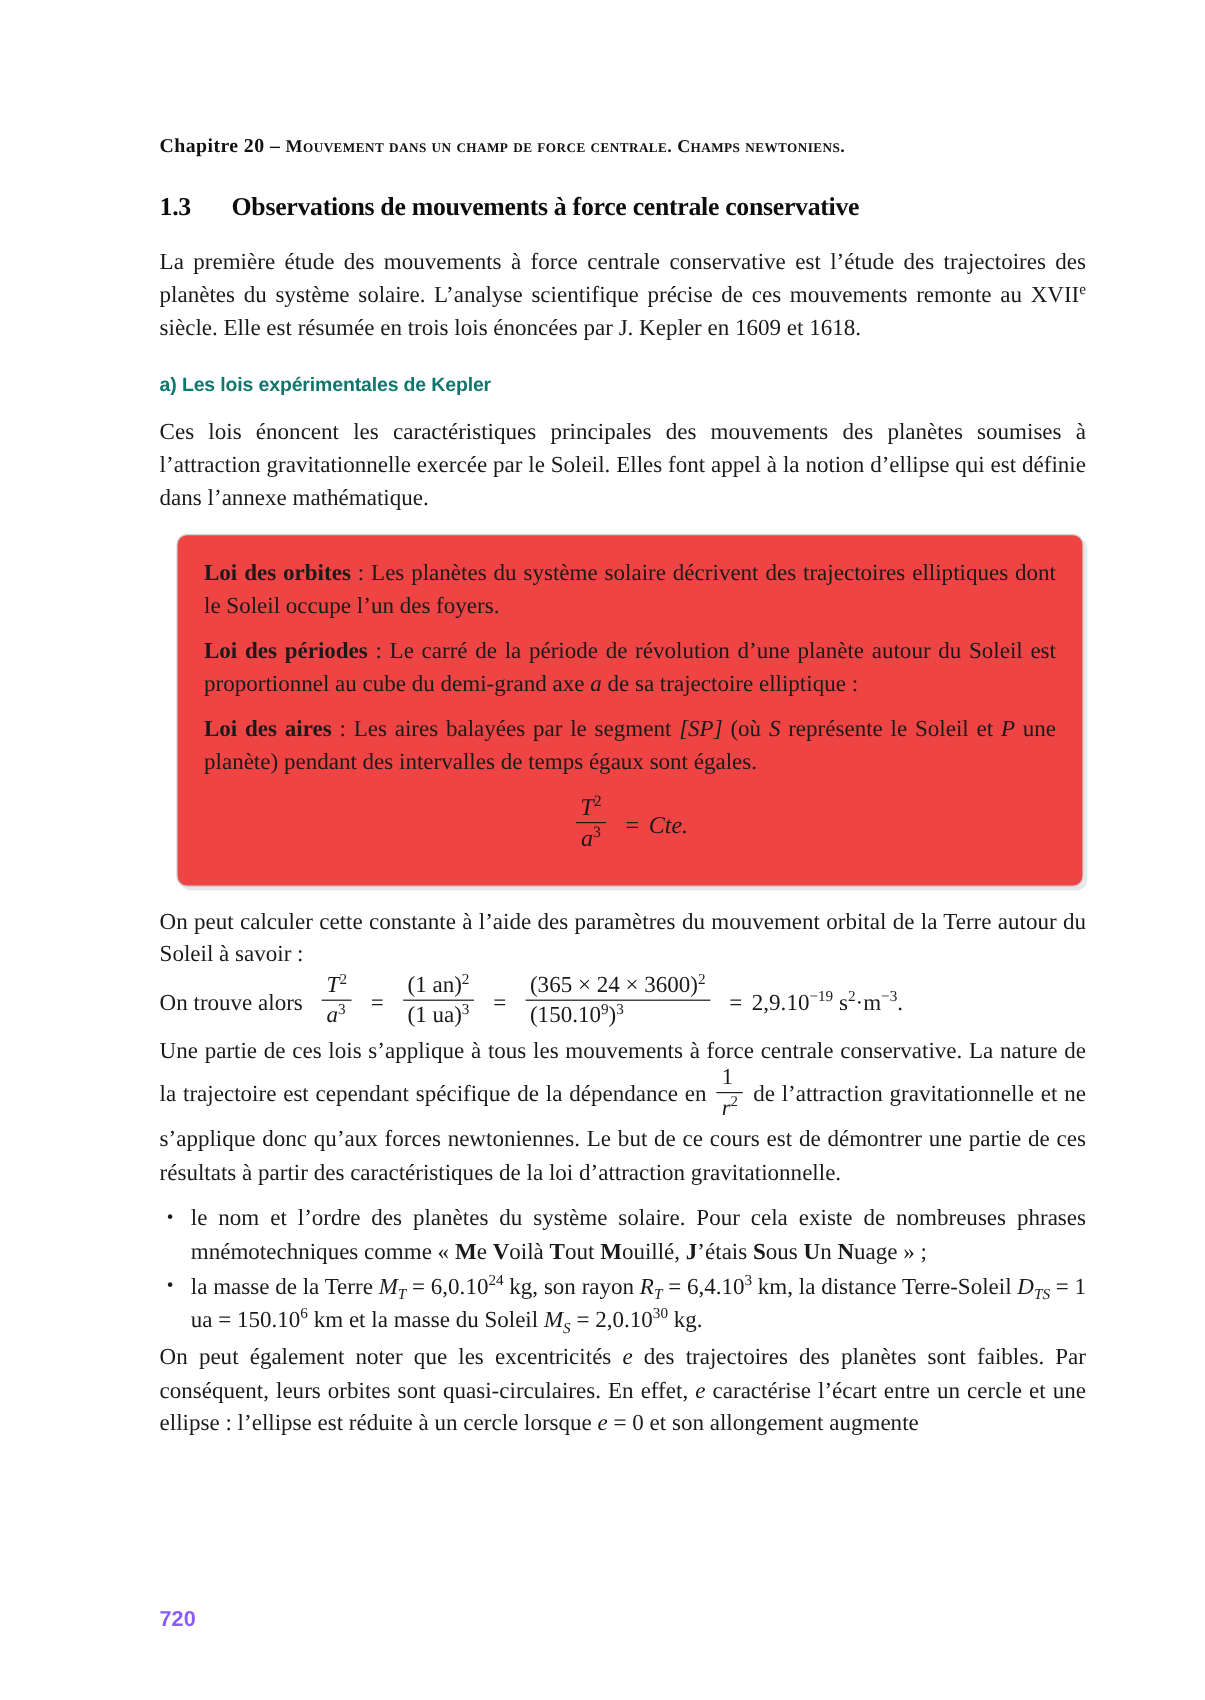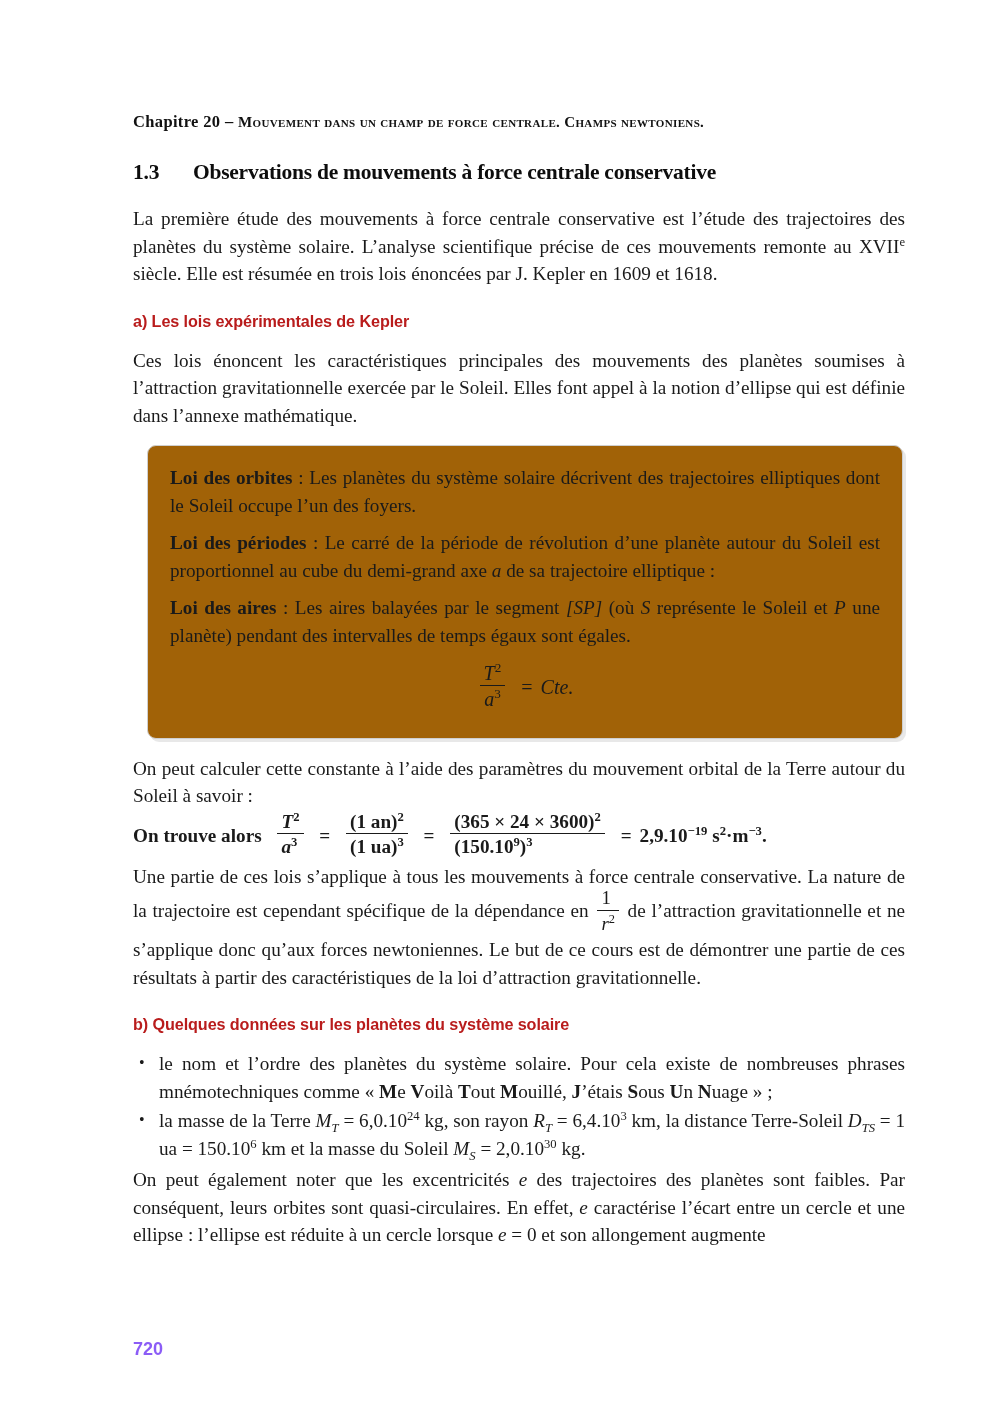--- a/index.html
+++ b/index.html
@@ -61,21 +61,21 @@
     width: 60px;
     flex: 0 0 60px;
   }
 
   h3.subsection-title {
     font-family: "Liberation Sans", "DejaVu Sans", sans-serif;
     font-size: 16.2px;
     font-weight: bold;
     margin: 24px 0 16px 0;
     letter-spacing: -0.1px;
-    color: #b91c1c;
+    color: #0f766e;
   }
 
   p.body {
     font-size: 19.2px;
     line-height: 27.5px;
     text-align: justify;
     margin: 0 0 11px 0;
     hyphens: none;
   }
   p.tight { margin-bottom: 0; }
@@ -100,21 +100,21 @@
     top: -1px;
     font-size: 16px;
   }
 
   
   .callout {
     position: relative;
     margin: 16px 0 16px 14px;
     width: 756px;
     box-sizing: border-box;
-    background: #a16207;
+    background: #ef4444;
     border: 1px solid #cfcfcf;
     border-radius: 9px;
     padding: 18px 22px 20px 22px;
     box-shadow: 3px 3px 0 0 rgba(0,0,0,0.09);
   }
   .callout p {
     font-size: 19.2px;
     line-height: 27.5px;
     margin: 0 0 10px 0;
     text-align: justify;
@@ -148,21 +148,20 @@
     display: block;
     padding: 2px 4px 0 4px;
   }
   .frac.small { font-size: 0.98em; }
 
   .eqline {
     font-size: 19.2px;
     line-height: 27.5px;
     margin: 4px 0 2px 0;
     display: block;
-    font-weight: bold;
   }
   .eqline .lead { margin-right: 8px; }
   .eq-rel { margin: 0 8px; }
 
   .display-center {
     text-align: center;
     font-size: 20px;
   }
 
   
@@ -232,21 +231,20 @@
       <span class="frac">
         <span class="num"><span>(365 × 24 × 3600)</span><sup class="sp">2</sup></span>
         <span class="den"><span>(150.10</span><sup class="sp">9</sup><span>)</span><sup class="sp">3</sup></span>
       </span>
       <span class="eq-rel">=</span><span>2,9.10</span><sup class="sp">−19</sup><span> s</span><sup class="sp">2</sup><span>·m</span><sup class="sp">−3</sup><span>.</span>
     </div>
 
 
     <p class="body"><span>Une partie de ces lois s’applique à tous les mouvements à force centrale conservative. La nature de la trajectoire est cependant spécifique de la dépendance en</span> <span class="frac small"><span class="num">1</span><span class="den"><span class="mi">r</span><sup class="sp">2</sup></span></span> <span>de l’attraction gravitationnelle et ne s’applique donc qu’aux forces newtoniennes. Le but de ce cours est de démontrer une partie de ces résultats à partir des caractéristiques de la loi d’attraction gravitationnelle.</span></p>
 
-    <h3 class="subsection-title">b) Quelques données sur les planètes du système solaire</h3>
 
     <ul class="bullets">
       <li><span>le nom et l’ordre des planètes du système solaire. Pour cela existe de nombreuses phrases mnémotechniques comme « </span><span><b>M</b><span>e </span><b>V</b><span>oilà </span><b>T</b><span>out </span><b>M</b><span>ouillé, </span><b>J</b><span>’étais </span><b>S</b><span>ous </span><b>U</b><span>n </span><b>N</b><span>uage</span></span><span> » ;</span></li>
 
       <li><span>la masse de la Terre </span><span class="mi">M</span><sub class="sb mi">T</sub><span> = </span><span>6,0.10</span><sup class="sp">24</sup><span> kg, son rayon </span><span class="mi">R</span><sub class="sb mi">T</sub><span> = </span><span>6,4.10</span><sup class="sp">3</sup><span> km, la distance Terre-Soleil </span><span class="mi">D</span><sub class="sb mi">TS</sub><span> = </span><span>1 ua = 150.10</span><sup class="sp">6</sup><span> km et la masse du Soleil </span><span class="mi">M</span><sub class="sb mi">S</sub><span> = </span><span>2,0.10</span><sup class="sp">30</sup><span> kg.</span></li>
     </ul>
 
     <p class="body"><span>On peut également noter que les excentricités </span><span class="mi">e</span><span> des trajectoires des planètes sont faibles. Par conséquent, leurs orbites sont quasi-circulaires. En effet, </span><span class="mi">e</span><span> caractérise l’écart entre un cercle et une ellipse : l’ellipse est réduite à un cercle lorsque </span><span class="mi">e</span><span> = 0 et son allongement augmente</span></p>
 
   </div>

